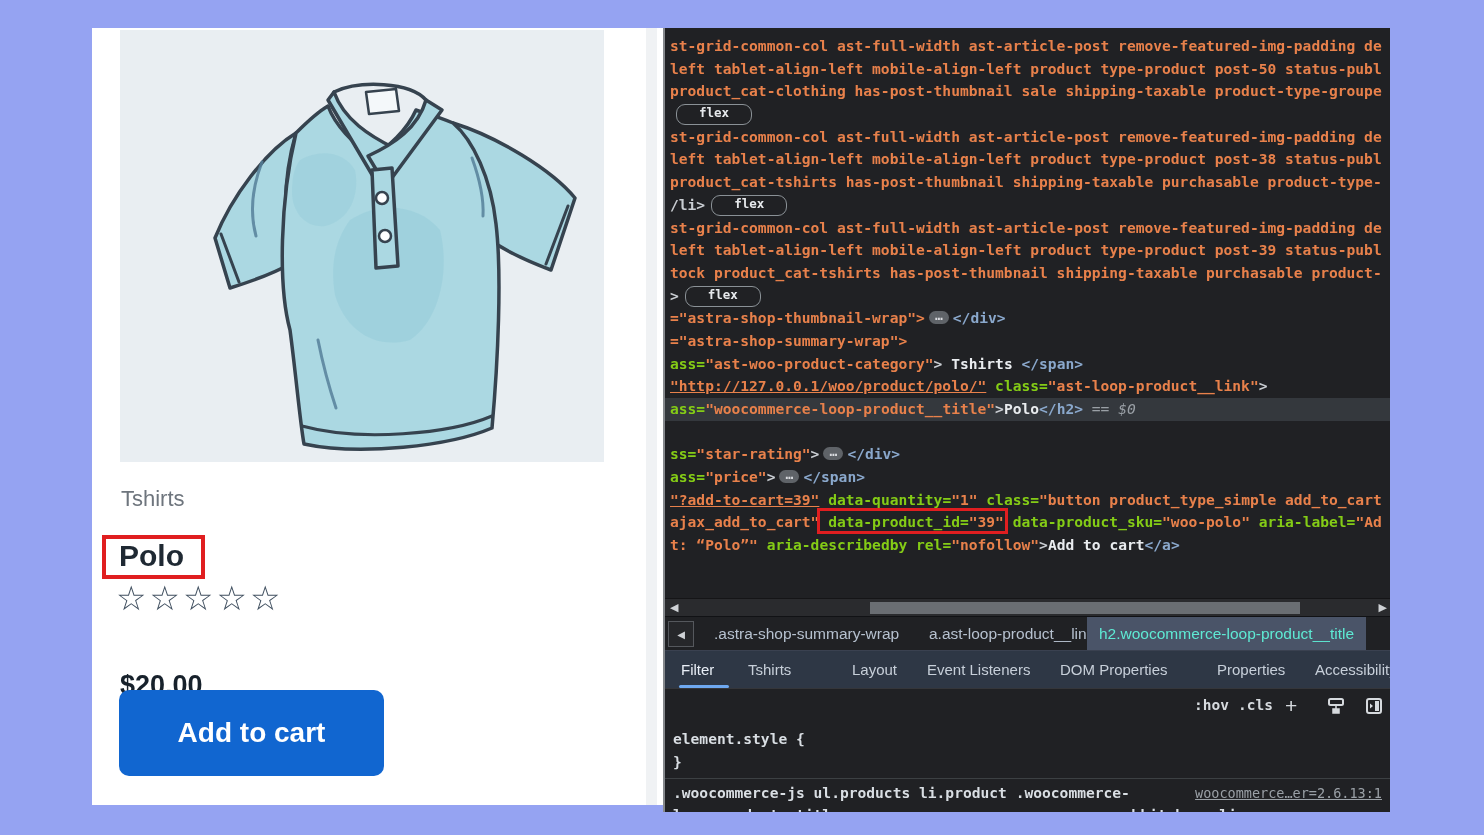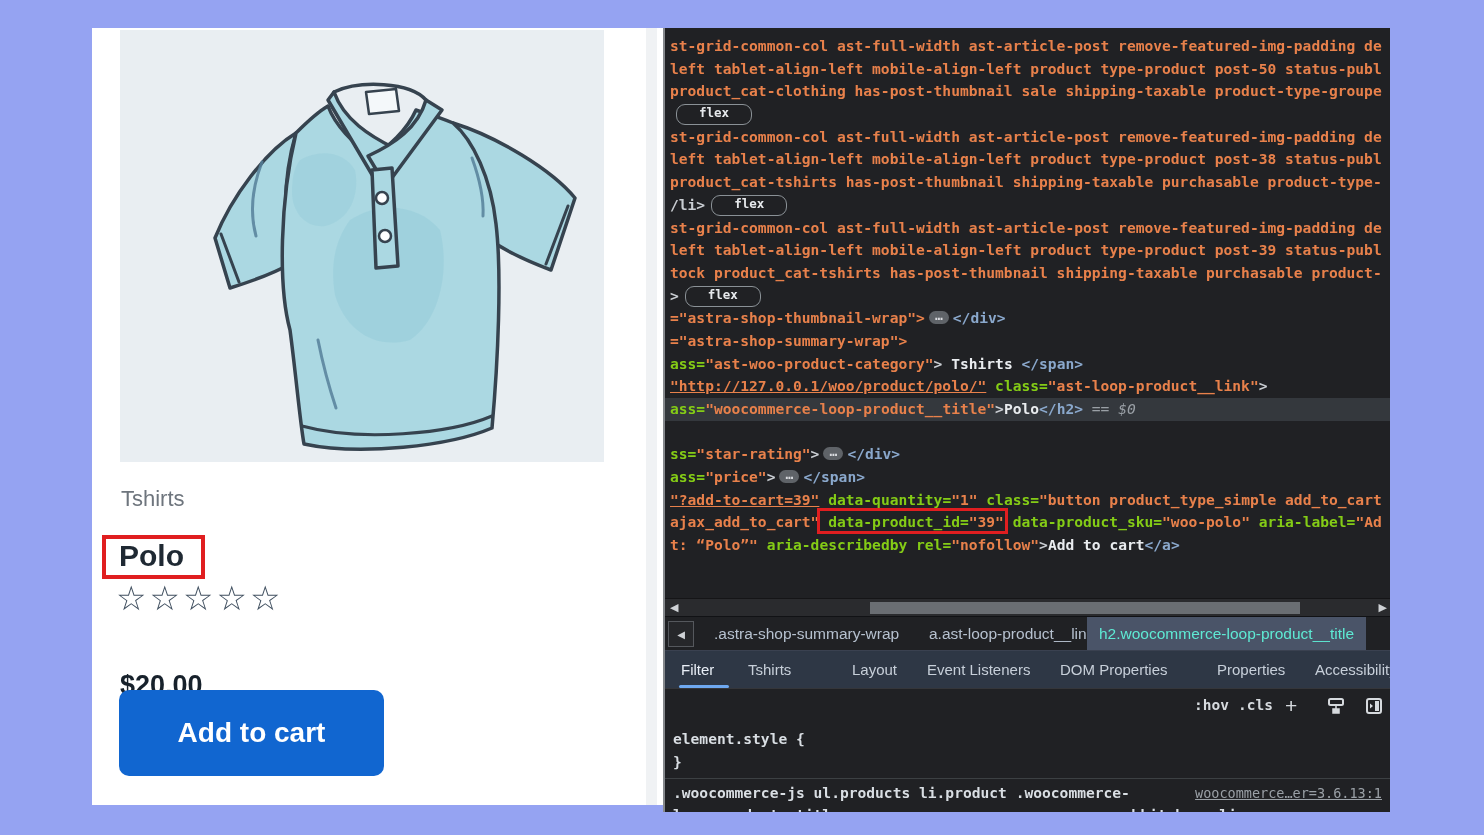--- a/index.html
+++ b/index.html
@@ -170,20 +170,20 @@
         <rect x="10" y="4" width="4" height="10" fill="#d6dade"></rect>
         <path d="M8,9 l-3,-2.5 v5 z" fill="#d6dade"></path>
       </svg>
     </div>
 
     <div class="stylespane">
       <div class="es-open">element.style {</div>
       <div class="es-close">}</div>
       <div class="rule-divider"></div>
       <div class="rule-sel">.woocommerce-js ul.products li.product .woocommerce-</div>
-      <div class="rule-src">woocommerce…er=3.6.13:1</div>
+      <div class="rule-src">woocommerce…er=2.6.13:1</div>
       <div class="clipped">
         <span style="left:8px;">loop-product__title</span>
         <span style="left:440px;">-webkit-box-align</span>
       </div>
     </div>
   </div>
 </div>
 
 </body></html>

